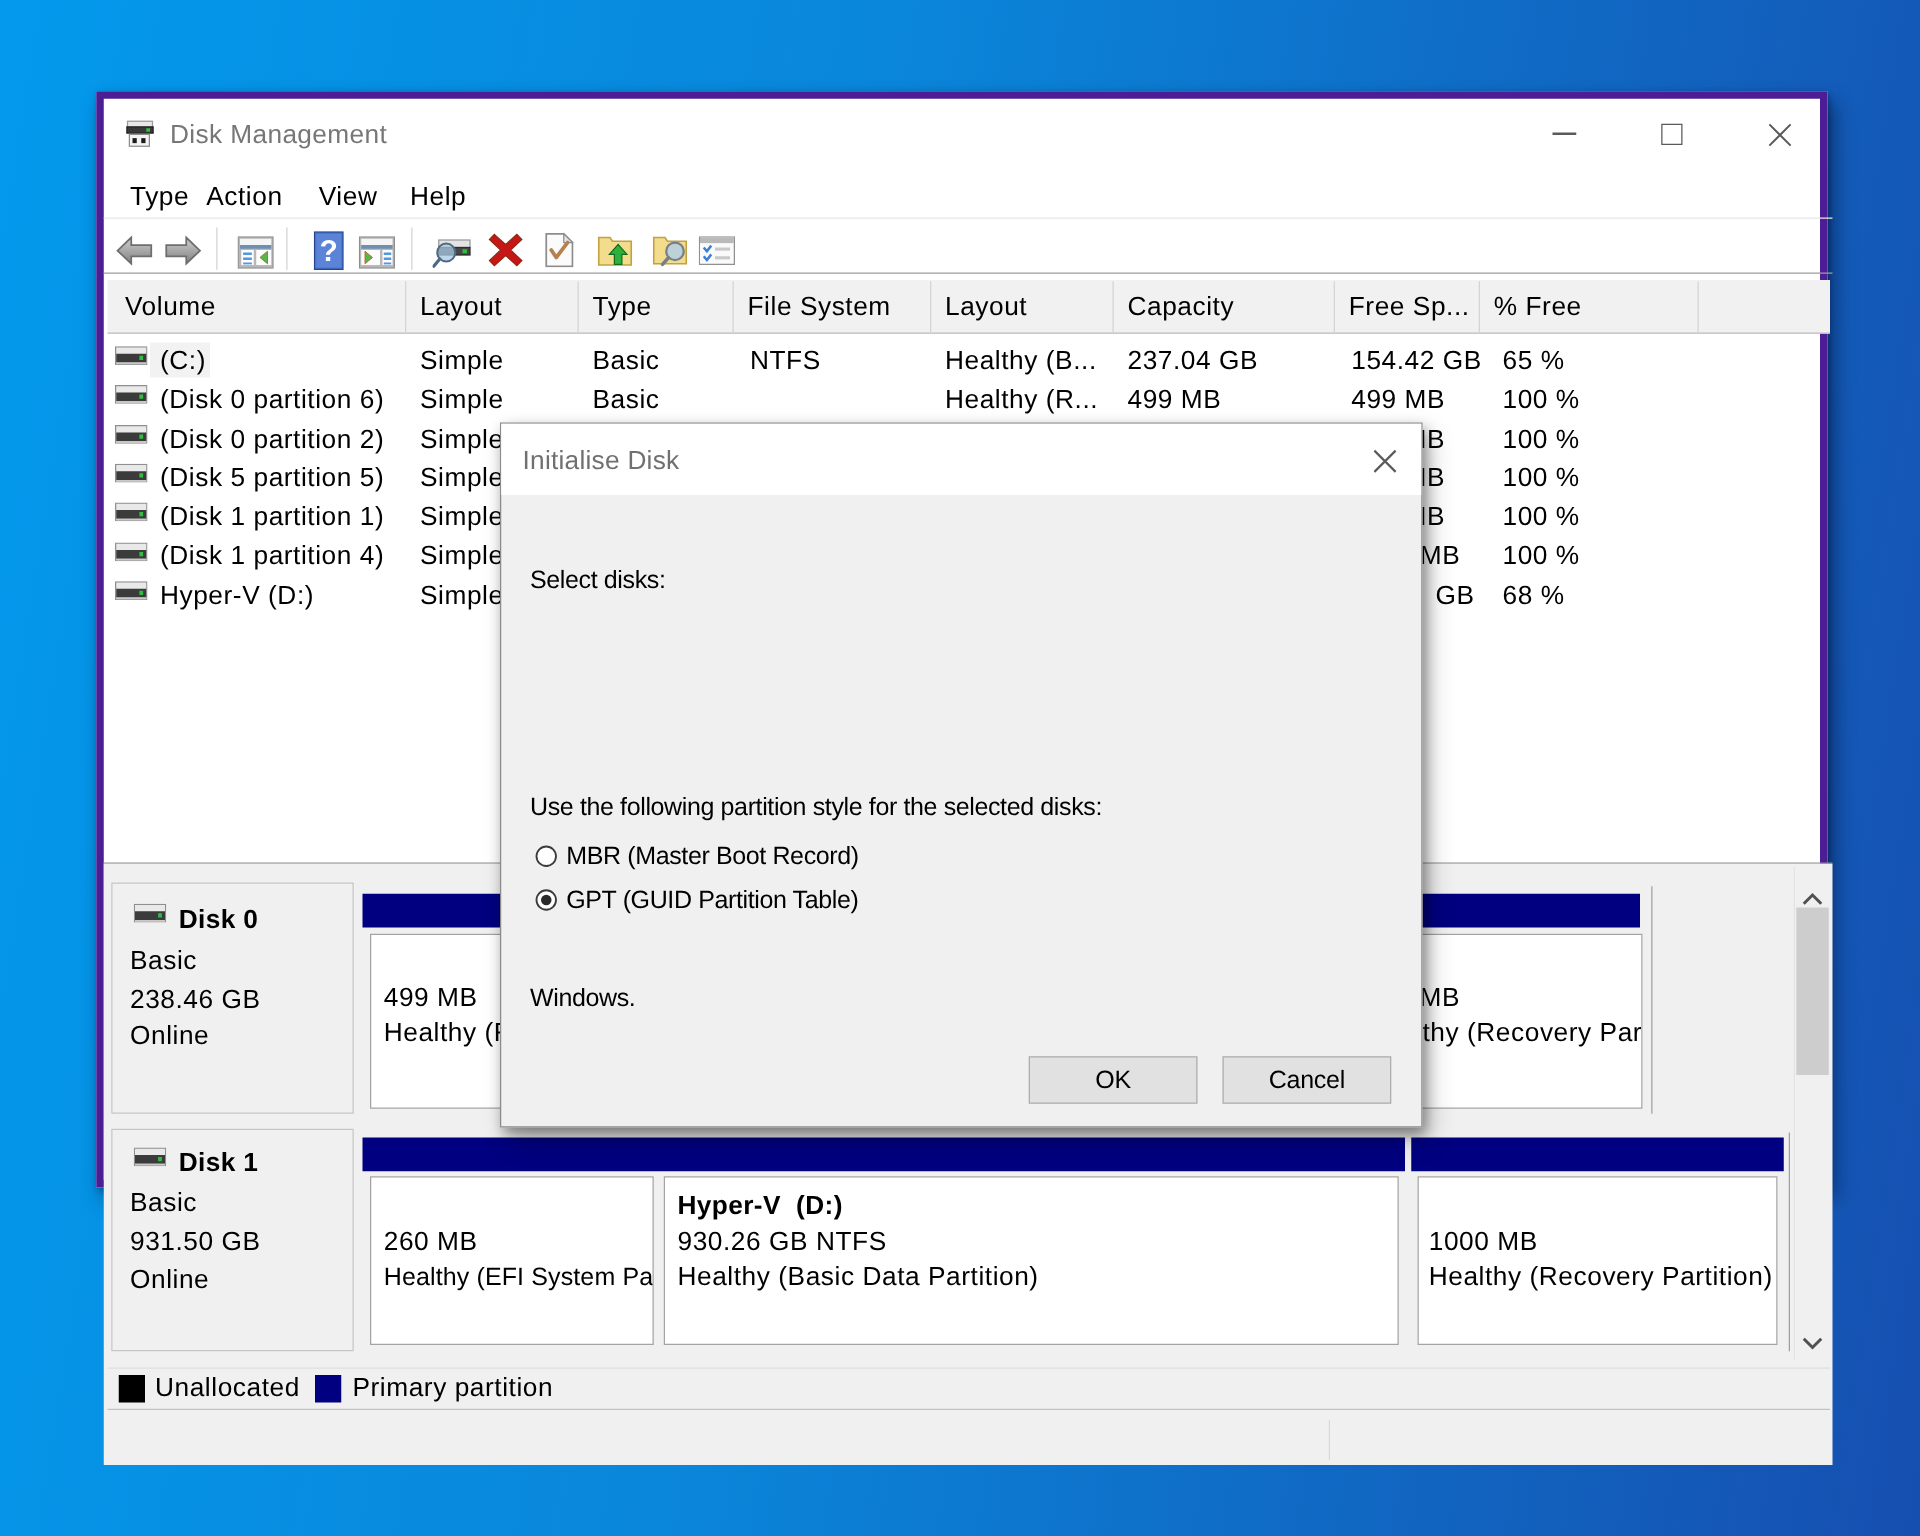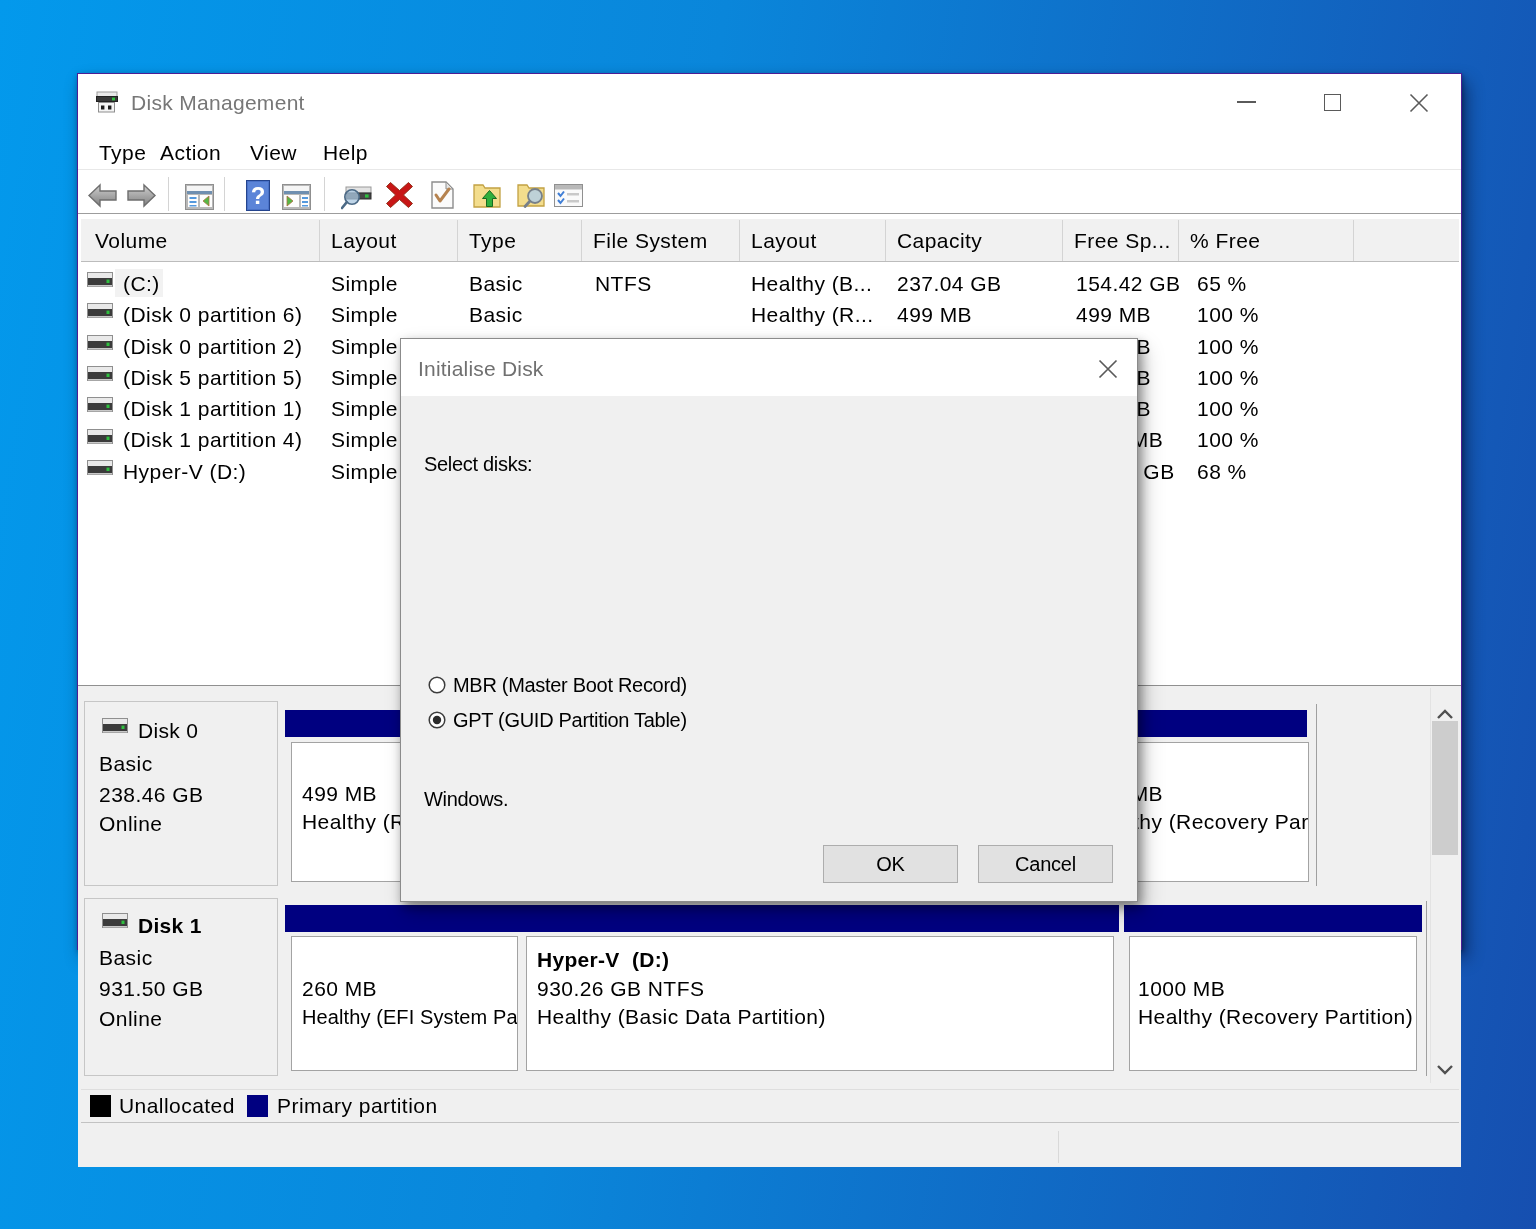--- a/index.html
+++ b/index.html
@@ -1,18 +1,18 @@
 <!DOCTYPE html>
 <html><head><meta charset="utf-8">
 <style>
 *{margin:0;padding:0;box-sizing:border-box}
 html,body{width:1536px;height:1229px;overflow:hidden}
 body{font-family:"Liberation Sans",sans-serif;background:linear-gradient(99deg, #0399ec 0%, #0a86da 42%, #164fb0 100%);}
 .a{position:absolute}
-#win{position:absolute;left:77px;top:73px;width:1385px;height:877px;background:#fff;border:1px solid #4c1d95;box-shadow:5px 9px 16px rgba(0,0,25,.45), 1px 2px 5px rgba(0,0,40,.4)}
+#win{position:absolute;left:77px;top:73px;width:1385px;height:877px;background:#fff;border:6px solid #4c1d95;box-shadow:5px 9px 16px rgba(0,0,25,.45), 1px 2px 5px rgba(0,0,40,.4)}
 .tx{position:absolute;white-space:nowrap;line-height:24px;letter-spacing:-0.3px}
 .t20{font-size:21px;letter-spacing:0.45px}
 .t19{font-size:20px;letter-spacing:-0.3px}
 .sep{position:absolute;width:1px;background:#d4d4d4}
 .hsep{position:absolute;height:1px;background:#d4d4d4}
 .navy{position:absolute;background:#000080}
 .pbox{position:absolute;background:#fff;border:1px solid #a3a3a3;overflow:hidden}
 .lbox{position:absolute;background:#f0f0f0;border:1px solid #c6c6c6}
 .btn{position:absolute;background:#e1e1e1;border:1px solid #adadad;font-size:20px;text-align:center;letter-spacing:-0.2px}
 .cell{position:absolute;white-space:nowrap;font-size:21px;line-height:31px;letter-spacing:0.45px;height:31px}
@@ -232,21 +232,21 @@
   <div class="cell" style="left:998px;top:382px">633.8&nbsp;&nbsp;GB</div>
   <div class="cell" style="left:1119px;top:382px">68 %</div>
 
   <div class="hsep" style="left:0;top:611px;width:1383px;background:#909090"></div>
   <div class="a" style="left:0;top:612px;width:1383px;height:481px;background:#f0f0f0"></div>
 
   <div class="lbox" style="left:6px;top:627px;width:194px;height:185px"></div>
   <svg class="a rdisk" style="left:24px;top:644px">
       <use href="#sdisk"></use>
     </svg>
-  <div class="tx" style="left:60px;top:645px;font-size:21px;letter-spacing:0.3px;font-weight:normal">Disk 0</div>
+  <div class="tx" style="left:60px;top:645px;font-size:21px;letter-spacing:0.3px;font-weight:bold">Disk 0</div>
   <div class="tx t20" style="left:21px;top:678px">Basic</div>
   <div class="tx t20" style="left:21px;top:709px">238.46 GB</div>
   <div class="tx t20" style="left:21px;top:738px">Online</div>
   <div class="navy" style="left:207px;top:636px;width:788px;height:27px"></div>
   <div class="navy" style="left:1001px;top:636px;width:228px;height:27px"></div>
   <div class="pbox" style="left:213px;top:668px;width:780px;height:140px">
     <div class="tx t20" style="left:10px;top:39px">499 MB</div>
     <div class="tx t20" style="left:10px;top:67px">Healthy (Recovery Partition)</div>
   </div>
   <div class="pbox" style="left:1005px;top:668px;width:226px;height:140px">
@@ -298,20 +298,21 @@
   <div class="sep" style="left:980px;top:1057px;height:32px;background:#d9d9d9"></div>
 
 </div>
 <div id="dialog" class="a" style="left:400px;top:338px;width:738px;height:564px;background:#f0f0f0;border:1px solid #8b8b8b;box-shadow:3px 5px 10px rgba(0,0,0,.38), 6px 10px 20px rgba(0,0,0,.22)">
   <div class="a" style="left:0;top:0;width:736px;height:57px;background:#fff"></div>
   <div class="tx" style="left:17px;top:18px;font-size:21px;letter-spacing:0.2px;color:#707070">Initialise Disk</div>
   <svg class="a" style="left:697px;top:20px" width="20" height="20" viewBox="0 0 20 20">
     <path d="M1.5 1.5 L18.5 18.5 M18.5 1.5 L1.5 18.5" stroke="#5a5a5a" stroke-width="1.7"></path>
   </svg>
   <div class="tx t19" style="left:23px;top:113px">Select disks:</div>
+  <div class="tx t19" style="left:23px;top:295px">Use the following partition style for the selected disks:</div>
   <svg class="a" style="left:27px;top:337px" width="18" height="18" viewBox="0 0 18 18">
     <circle cx="9" cy="9" r="7.8" fill="#fff" stroke="#3c3c3c" stroke-width="1.5"></circle>
   </svg>
   <div class="tx t19" style="left:52px;top:334px">MBR (Master Boot Record)</div>
   <svg class="a" style="left:27px;top:372px" width="18" height="18" viewBox="0 0 18 18">
     <circle cx="9" cy="9" r="7.8" fill="#fff" stroke="#3c3c3c" stroke-width="1.5"></circle>
     <circle cx="9" cy="9" r="4.2" fill="#2b2b2b"></circle>
   </svg>
   <div class="tx t19" style="left:52px;top:369px">GPT (GUID Partition Table)</div>
   <div class="tx t19" style="left:23px;top:448px">Windows.</div>

